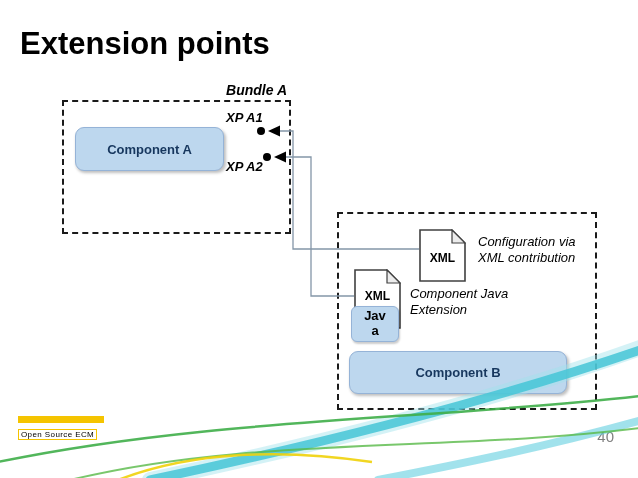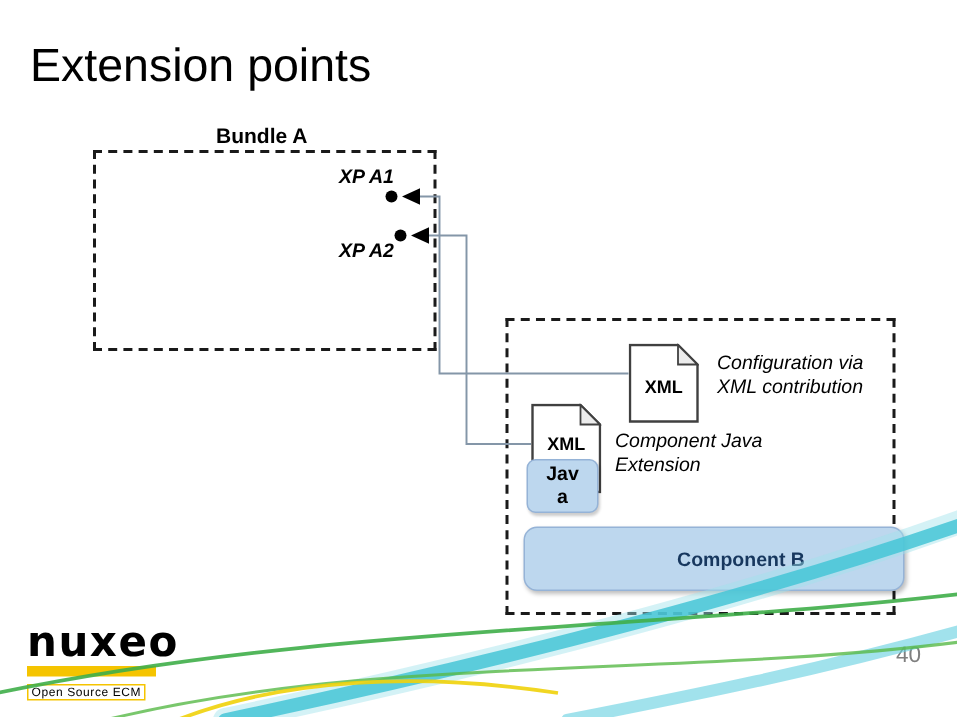--- a/index.html
+++ b/index.html
@@ -7,42 +7,42 @@
   .slide {
     position: relative; width: 638px; height: 478px;
     background: #ffffff; overflow: hidden;
   }
   .layer { position: absolute; left: 0; top: 0; width: 638px; height: 478px; pointer-events: none; }
   .content { z-index: 2; }
   .deco { z-index: 1; }
 
   .title {
     position: absolute; left: 20px; top: 26px;
-    font-size: 31px; font-weight: normal; color: #000;
+    font-size: 31px; font-weight: bold; color: #000;
   }
 
   .bundle-box { position: absolute; border: 2px dashed #1a1a1a; }
   .bundle-a-box { left: 62px; top: 100px; width: 225px; height: 130px; }
   .bundle-b-box { left: 337px; top: 212px; width: 256px; height: 194px; }
 
   .bundle-label {
-    position: absolute; font-size: 14px; font-weight: bold; 
-    color: #000; text-align: center;
+    position: absolute; font-size: 14px; font-weight: bold; font-style: italic;
+    color: #000; text-align: right;
   }
   .bundle-a-label { left: 62px; top: 82px; width: 225px; }
   .bundle-b-label { left: 337px; top: 194px; width: 256px; }
 
   .component {
     position: absolute; background: #bdd7ee; border: 1.5px solid #95b3d7;
     border-radius: 9px; display: flex; align-items: center; justify-content: center;
     font-weight: bold; font-size: 13px; color: #17375e;
     box-shadow: 1.5px 2px 3px rgba(0,0,0,0.25);
   }
   .component-a { left: 75px; top: 127px; width: 147px; height: 42px; }
-  .component-b { left: 349px; top: 351px; width: 216px; height: 41px; padding-left: 36px; }
+  .component-b { left: 349px; top: 351px; width: 216px; height: 41px; }
 
   .xp-label {
     position: absolute; font-size: 13px; font-weight: bold; font-style: italic; color: #000;
   }
   .xp-a1 { left: 226px; top: 110px; }
   .xp-a2 { left: 226px; top: 159px; }
 
   .doc-icon { position: absolute; }
   .doc-icon-1 { left: 419px; top: 229px; width: 47px; height: 53px; }
   .doc-icon-2 { left: 354px; top: 269px; width: 47px; height: 60px; }
@@ -103,20 +103,23 @@
     <polygon points="268,131 280,125.5 280,136.5" fill="#000"></polygon>
     <polygon points="274,157 286,151.5 286,162.5" fill="#000"></polygon>
     <circle cx="261" cy="131" r="4" fill="#000"></circle>
     <circle cx="267" cy="157" r="4" fill="#000"></circle>
   </svg>
 
   <div class="title">Extension points</div>
 
   <div class="bundle-label bundle-a-label">Bundle A</div>
   <div class="bundle-box bundle-a-box"></div>
+  <div class="component component-a">
+    <span>Component A</span>
+  </div>
   <div class="xp-label xp-a1">XP A1</div>
   <div class="xp-label xp-a2">XP A2</div>
 
   <div class="bundle-box bundle-b-box"></div>
 
   <div class="doc-icon doc-icon-1">
     <svg viewBox="0 0 47 53" xmlns="http://www.w3.org/2000/svg">
       <path d="M1,1 H33 L46,14 V52 H1 Z" fill="#ffffff" stroke="#404040" stroke-width="1.6"></path>
       <path d="M33,1 V14 H46 Z" fill="#ececec" stroke="#404040" stroke-width="1.2"></path>
     </svg>
@@ -132,19 +135,18 @@
     <span class="doc-label" style="transform: translateY(-70%);">XML</span>
   </div>
   <div class="java-box">Java</div>
   <div class="note note-java">Component Java Extension</div>
 
   <div class="component component-b">
     <span>Component B</span>
   </div>
 
   <div class="logo">
-    <div class="logo-name">nuxeo</div>
     <div class="logo-bar"></div>
     <div class="logo-tagline">Open Source ECM</div>
   </div>
   <div class="page-number">40</div>
 
 </div>
 
 </body></html>

